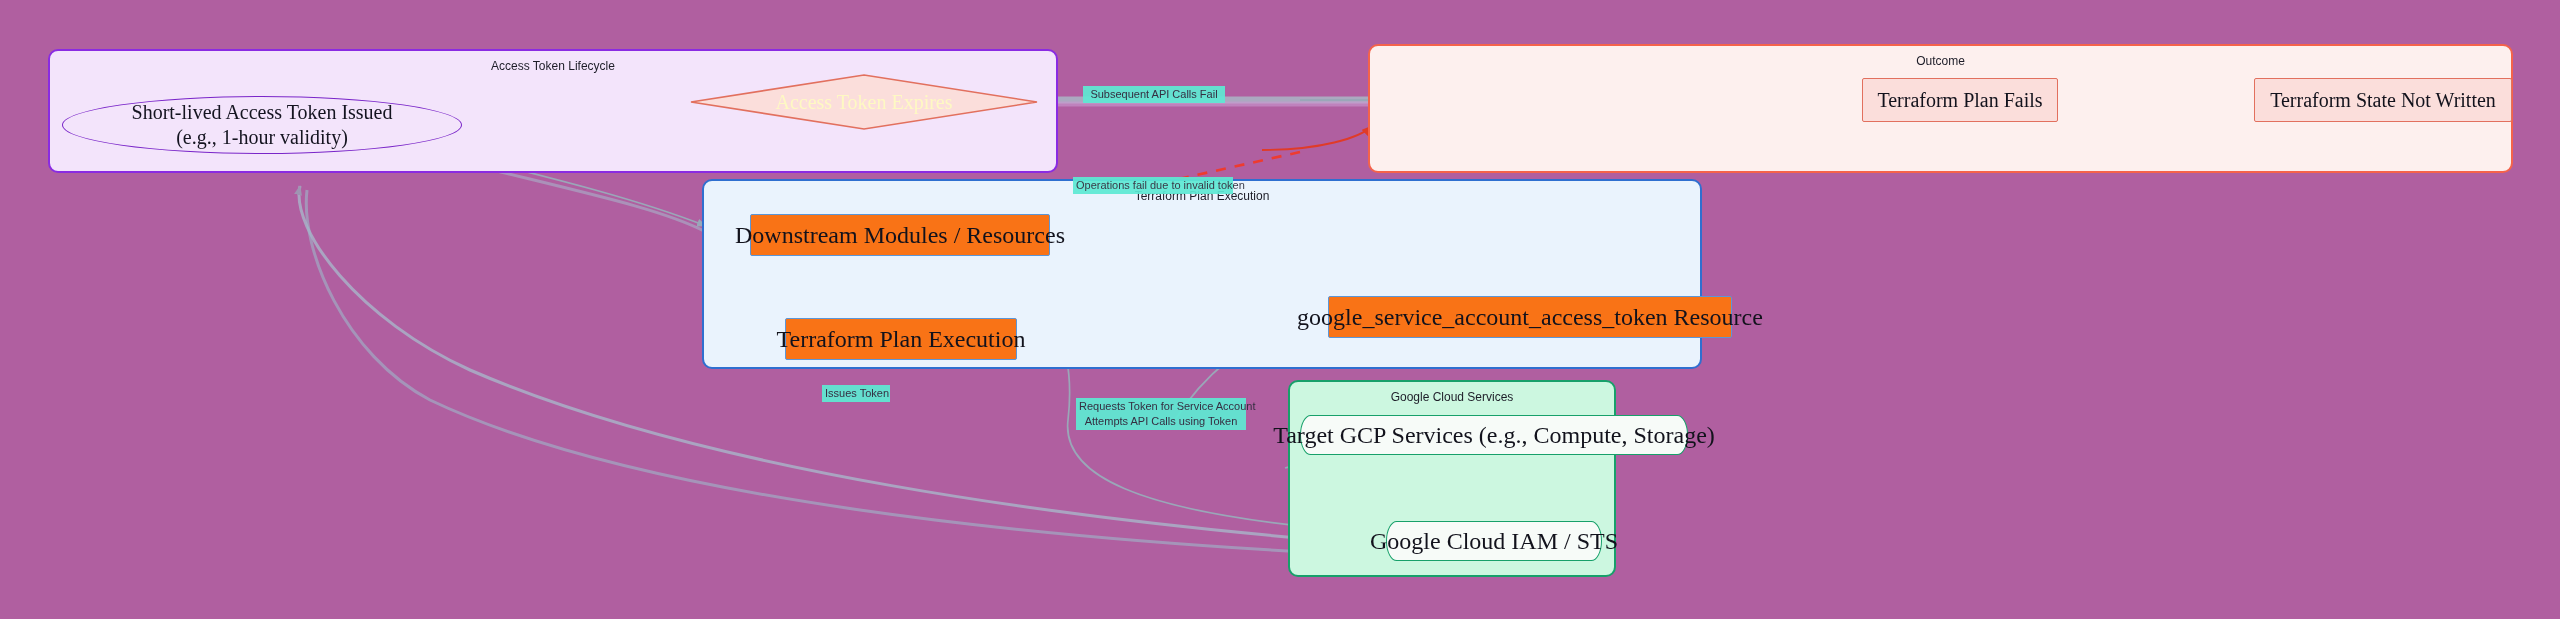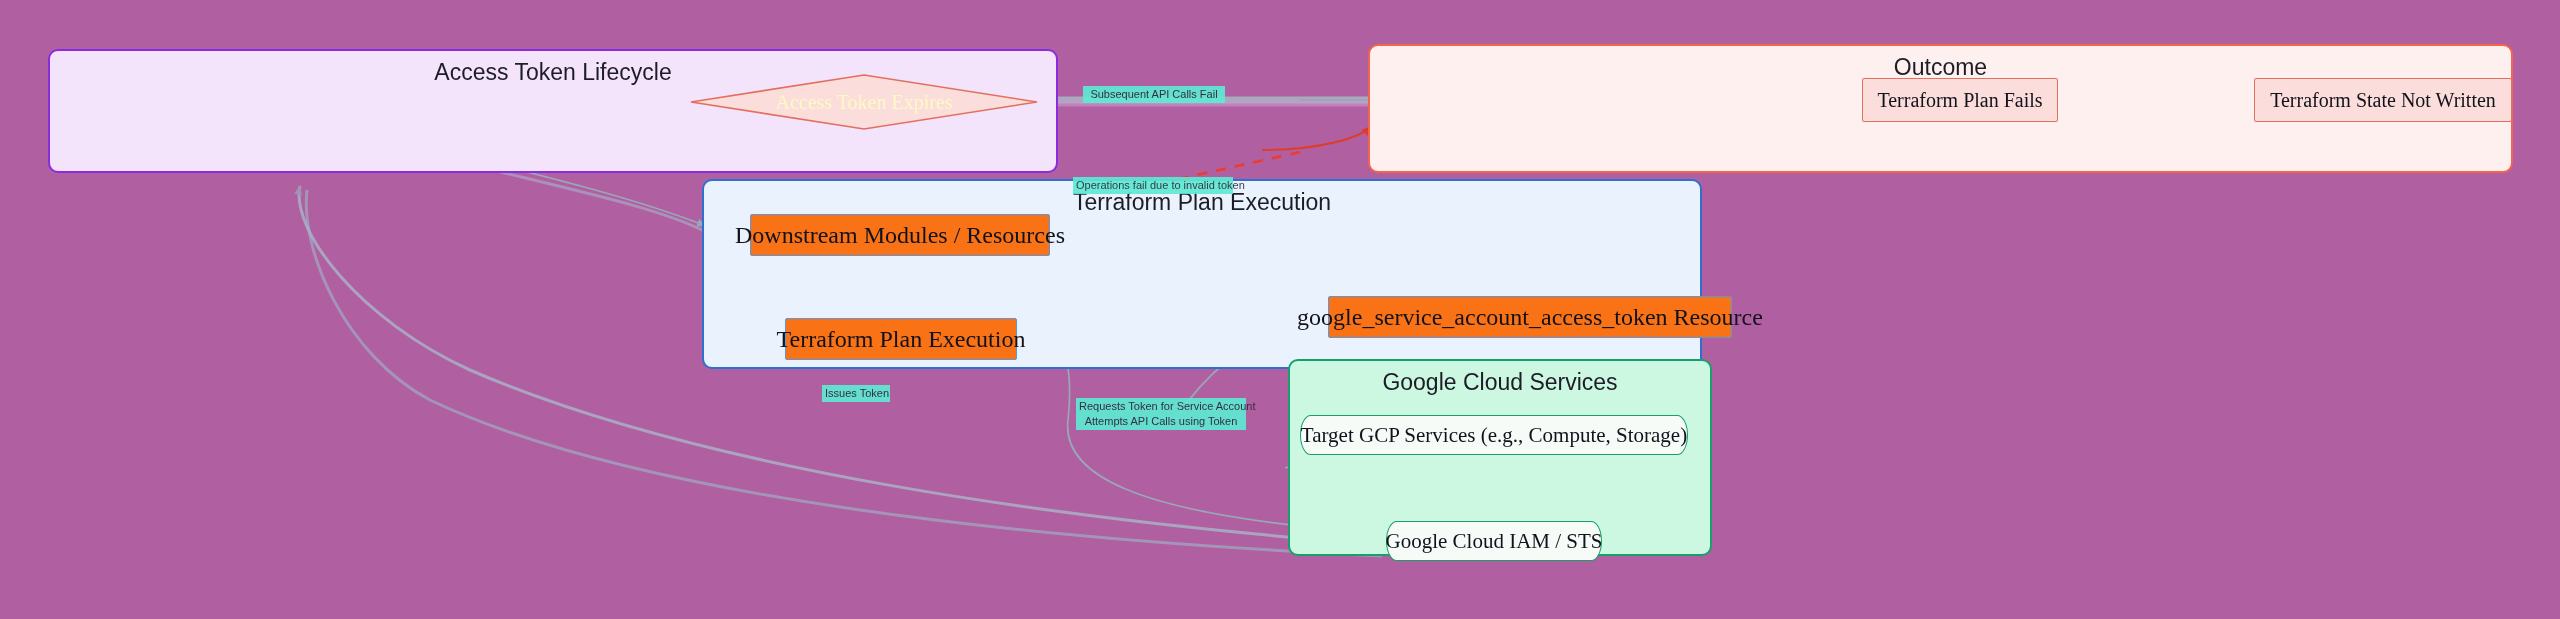--- a/index.html
+++ b/index.html
@@ -10,31 +10,31 @@
     overflow:hidden;
     position:relative;
   }
   #stage{position:absolute;inset:0;}
   svg#wires{position:absolute;left:0;top:0;width:2560px;height:619px;pointer-events:none;}
 
   
   .cluster{position:absolute;border-radius:10px;box-sizing:border-box;}
   .cluster-title{
     position:absolute;top:8px;left:0;width:100%;
-    text-align:center;font-size:23px;color:#1d1d28;
+    text-align:center;font-size:12px;color:#1d1d28;
     font-family:"Liberation Sans",sans-serif;white-space:nowrap;
   }
 
   #cl-lifecycle{left:48px;  top:49px;  width:1010px;height:124px;
       background:#f3e4fb;border:2.5px solid #8a2be2;}
   #cl-outcome  {left:1368px;top:44px;  width:1145px;height:129px;
       background:#fdf0ee;border:2.5px solid #f4634b;}
   #cl-plan     {left:702px; top:179px; width:1000px;height:190px;
       background:#eaf3fd;border:2.5px solid #2f6fd0;}
-  #cl-gcp      {left:1288px;top:359px; width:424px;height:197px;
+  #cl-gcp      {left:1288px;top:380px; width:328px;height:197px;
       background:#ccf7e0;border:2.5px solid #17a06a;}
 
   
   .node{
     position:absolute;box-sizing:border-box;
     display:flex;align-items:center;justify-content:center;
     text-align:center;line-height:1.25;
     font-family:"Liberation Serif",serif;
     color:#12121c;white-space:nowrap;
   }
@@ -51,21 +51,21 @@
   .n-rect-red{
     border:1.6px solid #e2705e;background:#fbdedb;
     font-size:20px;border-radius:2px;
   }
   .n-rect-blue{
     border:1.4px solid #5b96d8;background:#f97316;
     font-size:24px;border-radius:2px;margin-left:40px;
   }
   .n-cyl{
     border:1.6px solid #17a06a;background:#f7fbf8;
-    font-size:21px;border-radius:14px/26px;
+    font-size:24px;border-radius:14px/26px;
   }
 
   
   #n-token      {left:62px; top:96px;  width:400px;height:58px;}
   #n-expires-wrap{left:690px;top:74px; width:348px;height:56px;}
   #n-expires-txt {left:690px;top:74px; width:348px;height:56px;}
 
   #n-apifail    {left:1386px;top:78px; width:274px;height:44px;}
   #n-planfails  {left:1862px;top:78px; width:196px;height:44px;}
   #n-statenot   {left:2254px;top:78px; width:258px;height:44px;}
@@ -151,20 +151,26 @@
   </div>
 
   <div class="cluster" id="cl-plan">
     <div class="cluster-title">Terraform Plan Execution</div>
   </div>
 
   <div class="cluster" id="cl-gcp">
     <div class="cluster-title">Google Cloud Services</div>
   </div>
 
+  <div class="node n-ellipse" id="n-token">
+    <div>
+      <div>Short-lived Access Token Issued</div>
+      <div>(e.g., 1-hour validity)</div>
+    </div>
+  </div>
 
   <svg id="n-expires-wrap" style="position:absolute;" width="348" height="56" viewBox="0 0 348 56">
     <polygon points="174,1 347,28 174,55 1,28" fill="#fbdedb" stroke="#e2705e" stroke-width="1.6"></polygon>
   </svg>
   <div class="node n-diamond" id="n-expires-txt">
     <span>Access Token Expires</span>
   </div>
 
   <div class="node n-rect-red" id="n-planfails">
     <span>Terraform Plan Fails</span>

